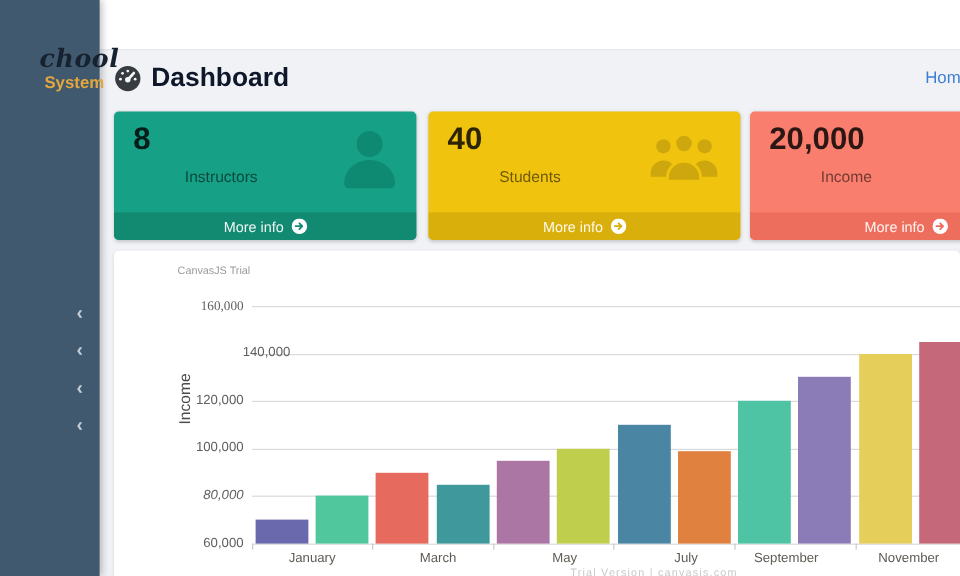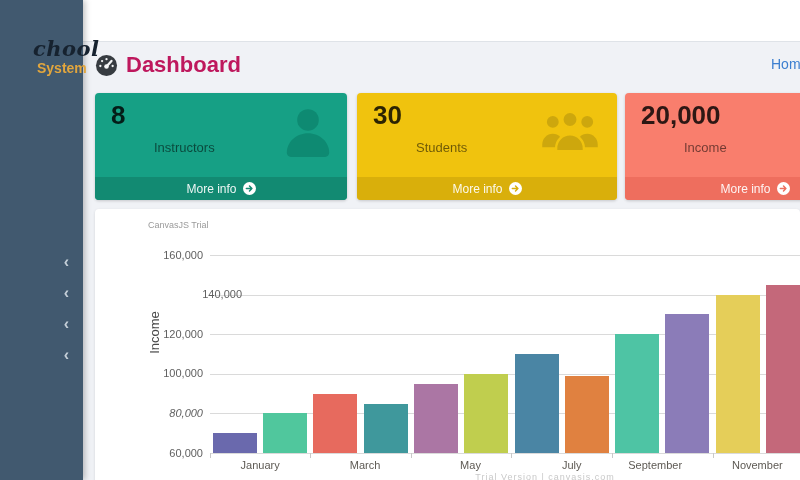--- a/index.html
+++ b/index.html
@@ -29,21 +29,21 @@
     font-weight:bold;font-size:14px;color:#e2a63d;margin-left:1px;line-height:17px;
   }
   .side-menu{position:absolute;top:250px;left:0;width:83px;}
   .menu-row{height:31px;position:relative;cursor:pointer;}
   .menu-chevron{
     position:absolute;right:14px;top:4px;color:#c5cfd8;
     font-size:16px;font-weight:bold;line-height:16px;
   }
   
   .page-header{position:absolute;left:95px;top:50px;height:30px;display:flex;align-items:center;gap:8px;}
-  .page-title{font-size:22px;font-weight:bold;color:#be185d;}
+  .page-title{font-size:22px;font-weight:bold;color:#0f172a;}
   .home-link{
     position:absolute;left:771px;top:56px;font-size:14px;color:#3c7fd0;
     text-decoration:none;white-space:nowrap;
   }
   
   .small-box{
     position:absolute;top:93px;height:107px;border-radius:4px;
     box-shadow:0 1px 3px rgba(0,0,0,0.18);overflow:hidden;
   }
   .sb-value{position:absolute;left:16px;top:7px;font-size:26px;font-weight:bold;color:rgba(0,0,0,0.82);}
@@ -134,21 +134,21 @@
   <a class="sb-footer" href="#" style="background: rgb(18, 138, 114);">
     <span>More info</span>
     <svg width="13" height="13" viewBox="0 0 14 14">
       <circle cx="7" cy="7" r="7" fill="#ffffff"></circle>
       <path class="arrow-path" d="M3.6 7h6 M7 4.4 L9.6 7 L7 9.6" fill="none" stroke-width="1.6" stroke-linecap="round" stroke-linejoin="round" stroke="#128a72"></path>
     </svg>
   </a>
 </div>
 
 <div class="small-box" style="left: 357px; width: 260px; background: rgb(240, 195, 14);">
-  <div class="sb-value">30</div>
+  <div class="sb-value">40</div>
   <div class="sb-label">Students</div>
   <span class="sb-icon" style="right:16px;top:16px;">
     <svg width="62" height="44" viewBox="0 0 64 46" class="card-icon-svg" fill="#cda70d">
       <circle cx="14" cy="13.5" r="6.2"></circle>
       <path d="M3 37 c0-6.2 4.9-11.2 11-11.2 s11 5 11 11.2 v3 h-22 z"></path>
       <circle cx="50" cy="13.5" r="6.2"></circle>
       <path d="M39 37 c0-6.2 4.9-11.2 11-11.2 s11 5 11 11.2 v3 h-22 z"></path>
       <circle cx="32" cy="11" r="8" stroke="#f0c30e" stroke-width="2.5"></circle>
       <path d="M17.5 41 c0-8 6.5-14.5 14.5-14.5 s14.5 6.5 14.5 14.5 v3 h-29 z" stroke="#f0c30e" stroke-width="2.5"></path>
     </svg>
@@ -182,21 +182,21 @@
       <div class="ytick" style="top: 237.5px;">60,000</div>
       <div class="gridline" style="top: 204.4px;"></div>
       <div class="ytick" style="top: 197.9px; font-style: italic;">80,000</div>
       <div class="gridline" style="top: 164.8px;"></div>
       <div class="ytick" style="top: 158.3px;">100,000</div>
       <div class="gridline" style="top: 125.2px;"></div>
       <div class="ytick" style="top: 118.7px;">120,000</div>
       <div class="gridline" style="top: 85.6px;"></div>
       <div class="ytick" style="top: 79.1px; margin-left: 39px;">140,000</div>
       <div class="gridline" style="top: 46px;"></div>
-      <div class="ytick" style="top: 39.5px;">160,000</div>
+      <div class="ytick" style="top: 39.5px; font-family: Liberation Serif, serif;">160,000</div>
       <div class="axis-tick" style="left: 114.6px;"></div>
       <div class="axis-tick" style="left: 215.2px;"></div>
       <div class="axis-tick" style="left: 315.8px;"></div>
       <div class="axis-tick" style="left: 416.4px;"></div>
       <div class="axis-tick" style="left: 517px;"></div>
       <div class="axis-tick" style="left: 617.6px;"></div>
       <div class="bar" style="left: 117.7px; top: 224.2px; height: 19.8px; background: rgb(106, 105, 173);"></div>
       <div class="bar" style="left: 168px; top: 204.4px; height: 39.6px; background: rgb(80, 199, 157);"></div>
       <div class="bar" style="left: 218.3px; top: 184.6px; height: 59.4px; background: rgb(231, 106, 94);"></div>
       <div class="bar" style="left: 268.6px; top: 194.5px; height: 49.5px; background: rgb(63, 152, 156);"></div>

